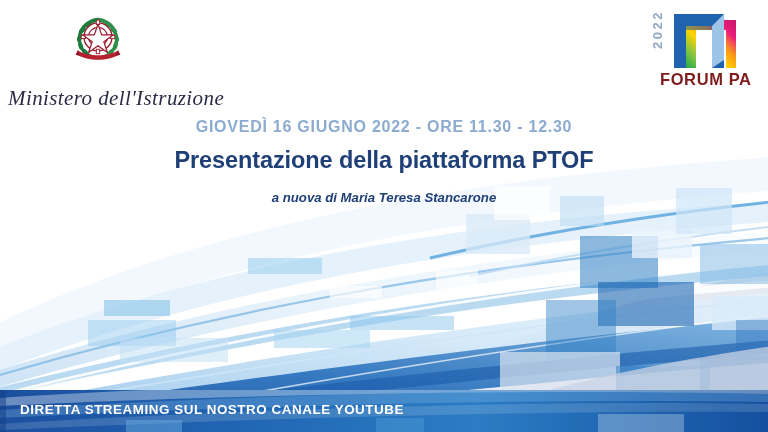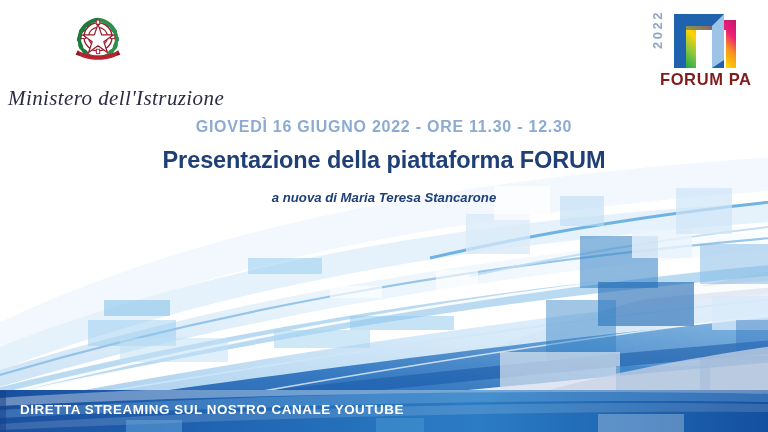--- a/index.html
+++ b/index.html
@@ -304,21 +304,21 @@
       <polygon points="46,16 58,4 58,50 46,58" fill="#9dc3e6"></polygon>
       <polygon points="20,16 46,16 46,20 20,20" fill="#1a5699" opacity="0.5"></polygon>
     </svg>
 
     <div class="forumpa-text">FORUM PA</div>
   </div>
 
   <div class="content">
     <div class="eyebrow">GIOVEDÌ 16 GIUGNO 2022 - ORE 11.30 - 12.30</div>
     <div class="headline">
-      <div>Presentazione della piattaforma FORUM</div>
+      <div>Presentazione della piattaforma PTOF</div>
     </div>
     <div class="byline">a nuova di Maria Teresa Stancarone</div>
   </div>
 
   <div class="streaming-banner">
     <svg width="768" height="42" viewBox="0 0 768 42" preserveAspectRatio="none" xmlns="http://www.w3.org/2000/svg">
       <defs>
         <linearGradient id="bandGrad" x1="0" y1="0" x2="1" y2="0">
           <stop offset="0%" stop-color="#1b4f9e"></stop>
           <stop offset="30%" stop-color="#2065b3"></stop>

